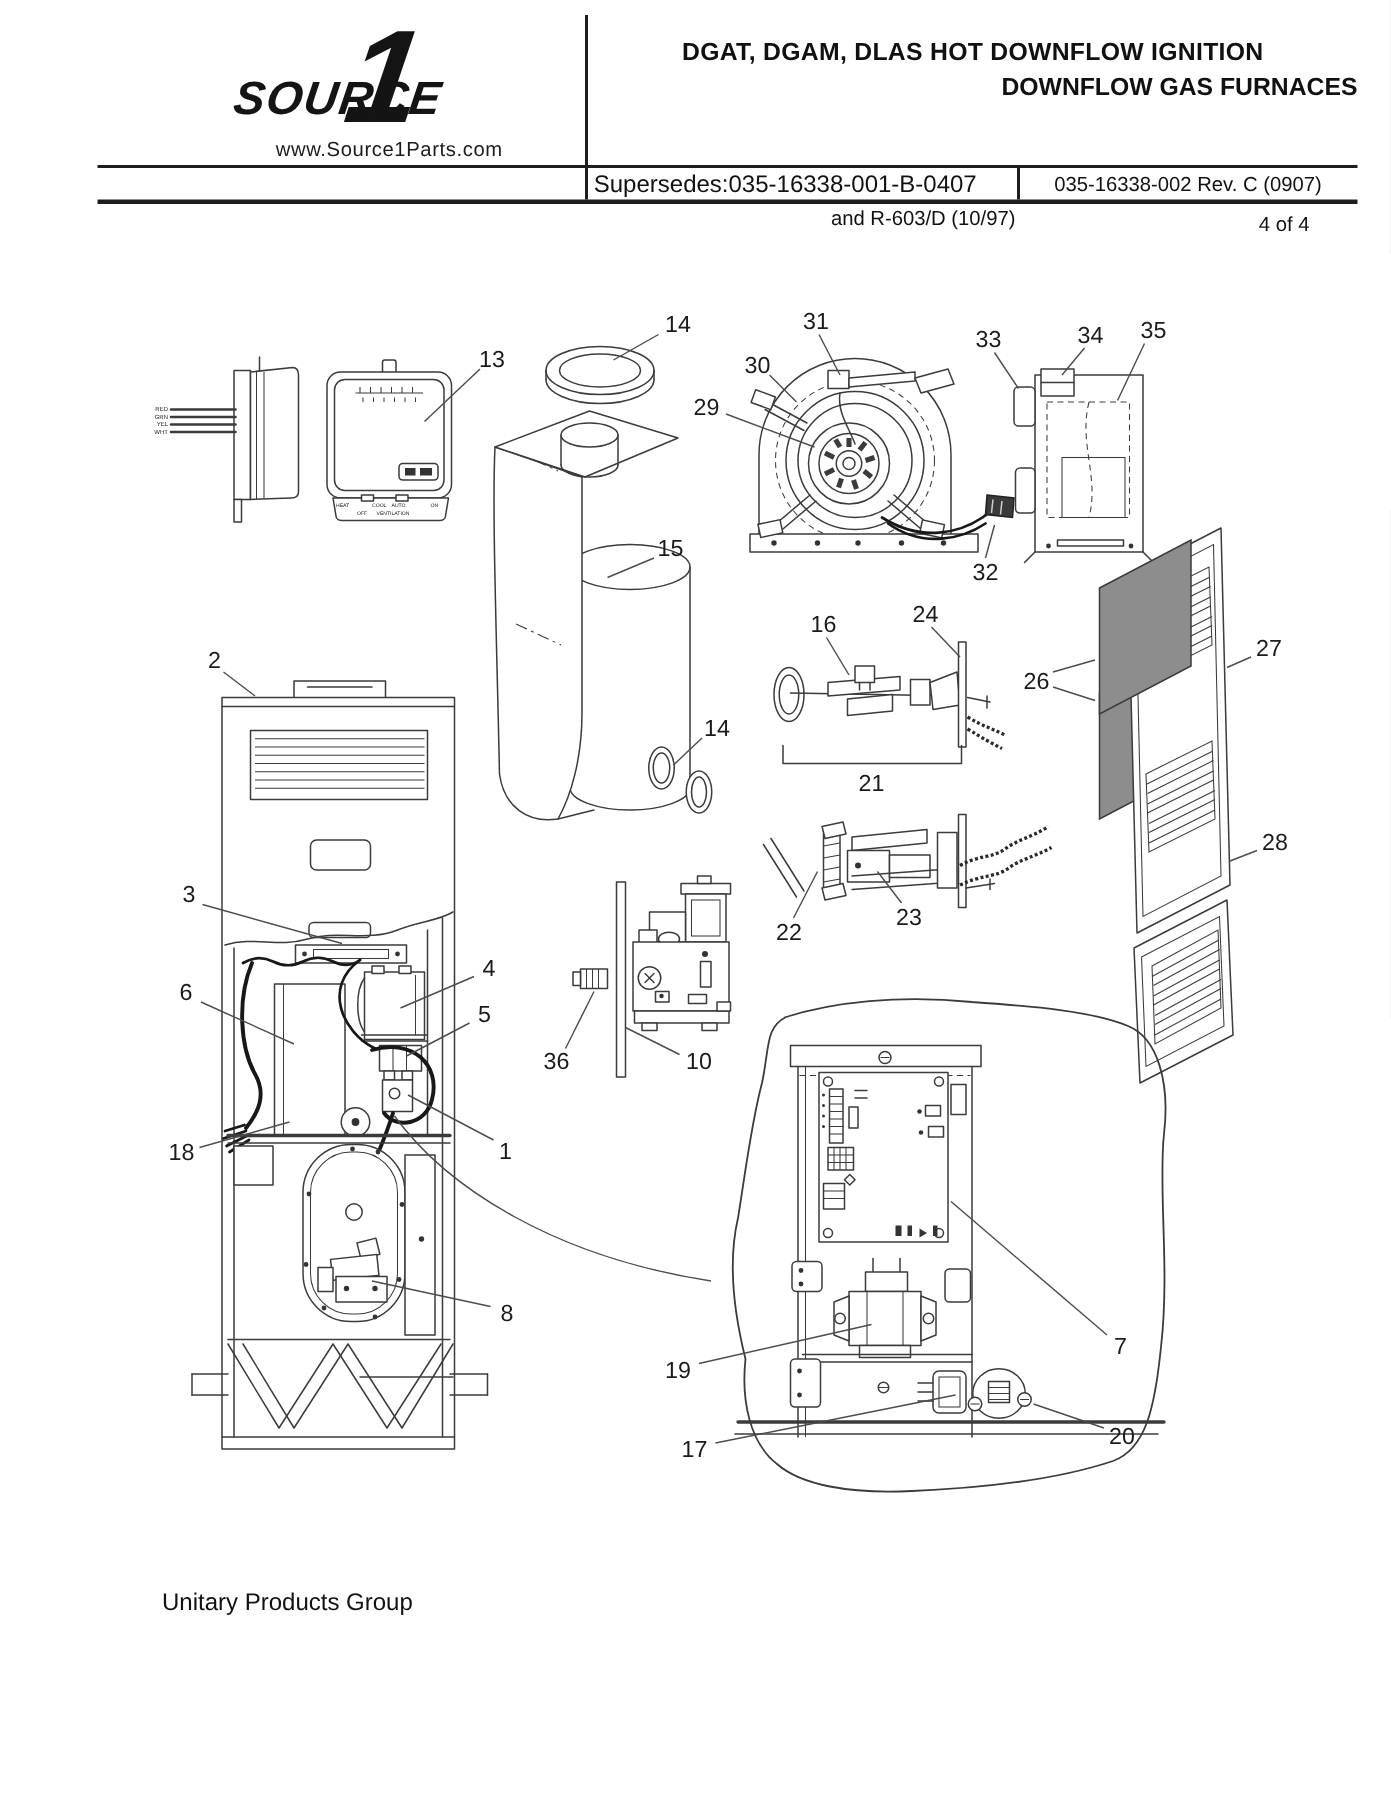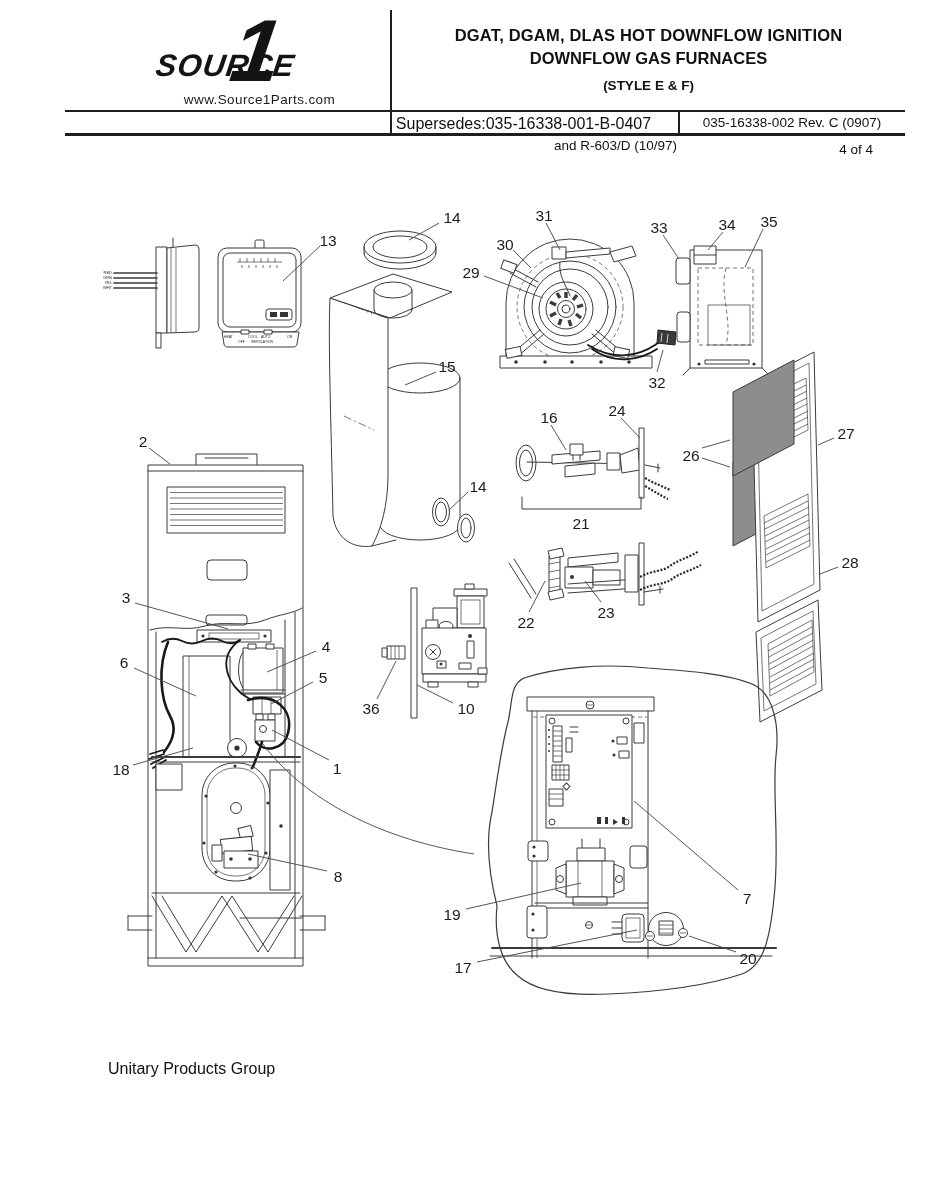--- a/index.html
+++ b/index.html
@@ -6,21 +6,21 @@
   .page{position:relative;width:927px;height:1200px;background:#ffffff;margin:0 auto;
         font-family:"Liberation Sans",sans-serif;color:#111;overflow:hidden;}
   
   .logo{position:absolute;left:150px;top:16px;width:215px;height:78px;}
   .logo-one{position:absolute;left:82px;top:-16px;font:italic 900 88px "Liberation Sans",sans-serif;color:#141414;transform:skewX(-8deg);}
   .logo-source{position:absolute;left:6px;top:32px;font:italic 900 31px "Liberation Sans",sans-serif;color:#141414;letter-spacing:1px;transform:skewX(-8deg);}
   .logo-url{position:absolute;left:152px;top:92px;width:215px;text-align:center;font-size:13.5px;letter-spacing:.4px;color:#1c1c1c;}
   .hline{position:absolute;background:#1e1e1e;}
   .vline{position:absolute;background:#1e1e1e;}
   .title1{position:absolute;left:392px;top:26px;width:513px;text-align:center;font-size:16.5px;font-weight:bold;letter-spacing:.2px;}
-  .title2{position:absolute;left:392px;top:49px;width:513px;text-align:center;font-size:16.5px;font-weight:bold;}
+  .title2{position:absolute;left:392px;top:49px;width:513px;text-align:right;font-size:16.5px;font-weight:bold;}
   .title3{position:absolute;left:392px;top:78px;width:513px;text-align:center;font-size:13.5px;font-weight:bold;}
   .cell-left{position:absolute;left:65px;top:114px;width:325px;text-align:center;font-size:13.5px;font-weight:bold;}
   .cell-mid{position:absolute;left:392px;top:115px;width:263px;text-align:center;font-size:16px;}
   .cell-right{position:absolute;left:679px;top:115px;width:226px;text-align:center;font-size:13.5px;}
   .row-cont{position:absolute;left:392px;top:138px;width:285px;text-align:right;font-size:13.5px;}
   .page-num{position:absolute;left:700px;top:142px;width:173px;text-align:right;font-size:13.5px;}
   .footer{position:absolute;left:108px;top:1060px;font-size:16px;}
   
   svg.diagram{position:absolute;left:0;top:0;width:927px;height:1200px;}
   .ln{fill:none;stroke:#3b3b3b;stroke-width:1;stroke-linejoin:round;stroke-linecap:round;}
@@ -45,21 +45,20 @@
 <div class="page">
 
   <div class="logo">
     <div class="logo-one">1</div>
     <div class="logo-source">SOURCE</div>
   </div>
   <div class="logo-url">www.Source1Parts.com</div>
 
   <div class="title1">DGAT, DGAM, DLAS HOT DOWNFLOW IGNITION</div>
   <div class="title2">DOWNFLOW GAS FURNACES</div>
-  <div class="title3">(STYLE E &amp; F)</div>
 
   <div class="hline" style="left:65px;top:110px;width:840px;height:2px;"></div>
   <div class="hline" style="left:65px;top:133px;width:840px;height:2.5px;"></div>
   <div class="vline" style="left:390px;top:10px;width:1.6px;height:123px;"></div>
   <div class="vline" style="left:678px;top:111px;width:1.6px;height:22px;"></div>
 
   <div class="cell-mid">Supersedes:035-16338-001-B-0407</div>
   <div class="cell-right">035-16338-002 Rev. C (0907)</div>
   <div class="row-cont">and R-603/D (10/97)</div>
   <div class="page-num">4 of 4</div>

